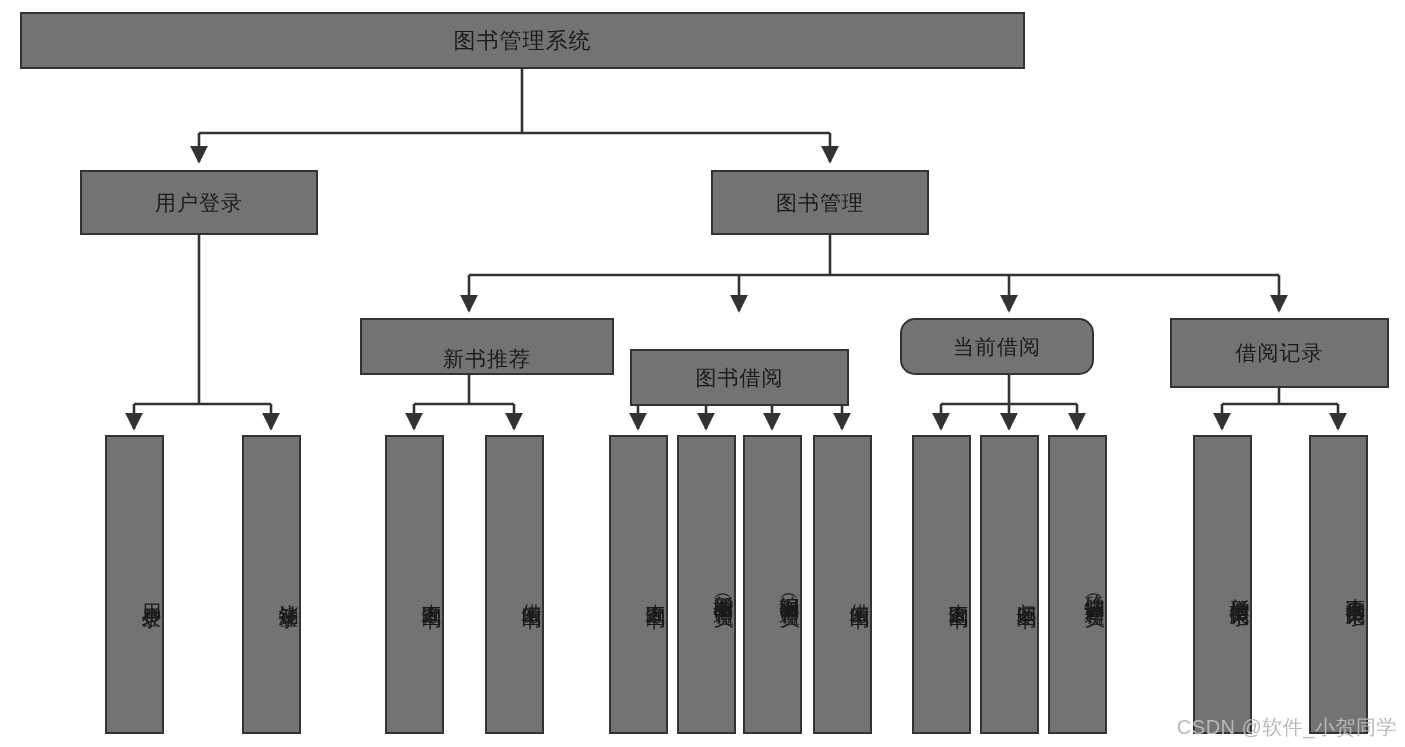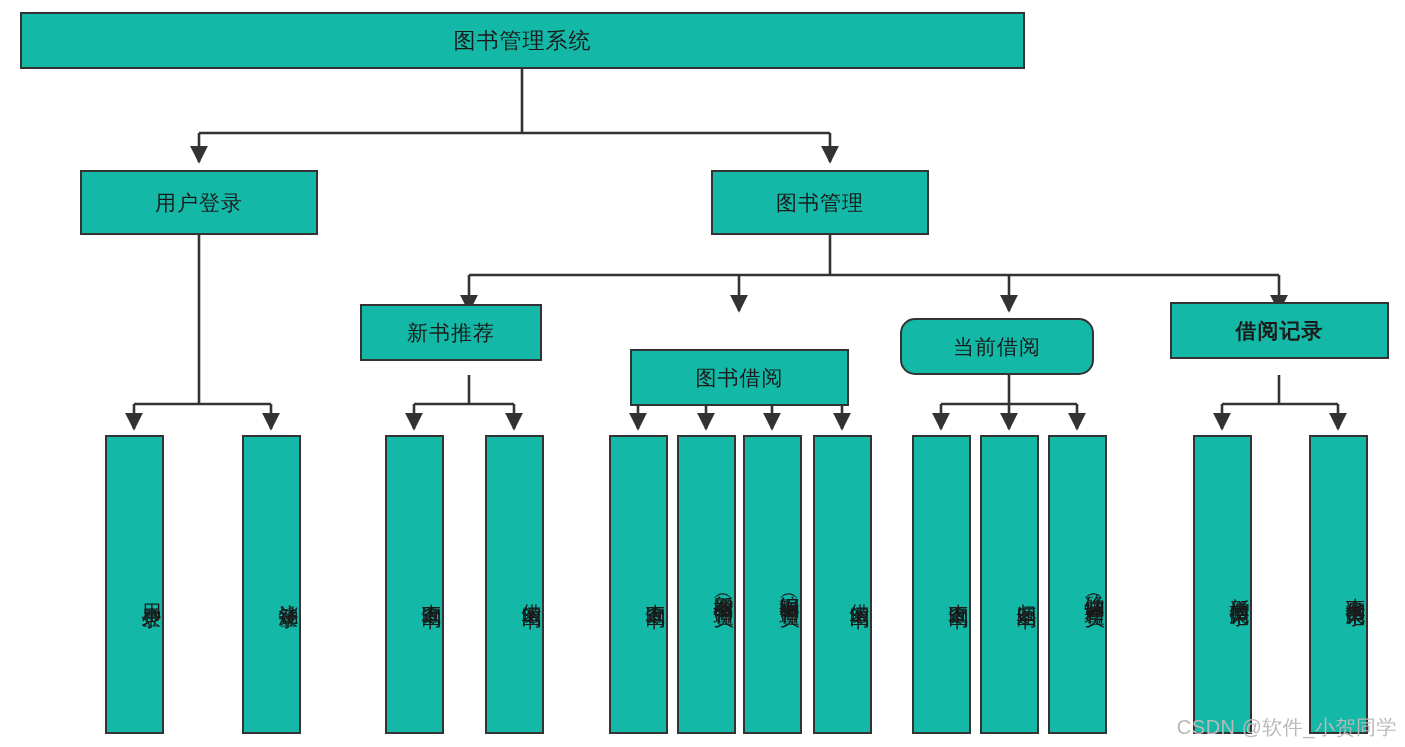--- a/index.html
+++ b/index.html
@@ -9,21 +9,21 @@
     font-family:"Liberation Sans","DejaVu Sans",sans-serif;
     overflow:hidden;
     position:relative;
   }
   #canvas{position:absolute;left:0;top:0;width:1405px;height:747px;}
   #edges{position:absolute;left:0;top:0;width:1405px;height:747px;}
 
   .node{
     position:absolute;
     box-sizing:border-box;
-    background:#14b8a6;
+    background:#737373;
     border:2px solid #333333;
     display:flex;
     align-items:center;
     justify-content:center;
     color:#1a1a1a;
   }
   .node.horiz{
     font-size:21px;
     letter-spacing:1px;
   }
@@ -110,33 +110,33 @@
   </div>
 
   <div class="node horiz" style="left:80px;top:170px;width:238px;height:65px;">
     <span class="label">用户登录</span>
   </div>
 
   <div class="node horiz" style="left:711px;top:170px;width:218px;height:65px;">
     <span class="label">图书管理</span>
   </div>
 
-  <div class="node horiz" style="left:360px;top:304px;width:182px;height:57px;">
+  <div class="node horiz" style="left:360px;top:318px;width:254px;height:57px;align-items:flex-end;">
     <span class="label">新书推荐</span>
   </div>
 
   <div class="node horiz" style="left:630px;top:318px;width:219px;height:57px;margin-top:31px;">
     <span class="label">图书借阅</span>
   </div>
 
   <div class="node horiz" style="left:900px;top:318px;width:194px;height:57px;border-radius:15px;">
     <span class="label">当前借阅</span>
   </div>
 
-  <div class="node horiz" style="left:1170px;top:302px;width:219px;height:57px;font-weight:bold;">
+  <div class="node horiz" style="left:1170px;top:318px;width:219px;height:70px;">
     <span class="label">借阅记录</span>
   </div>
 
   <div class="node vert" style="left:105px;top:435px;width:59px;height:299px;">
     <span class="label">用户登录</span>
   </div>
 
   <div class="node vert" style="left:242px;top:435px;width:59px;height:299px;">
     <span class="label">注销登录</span>
   </div>

